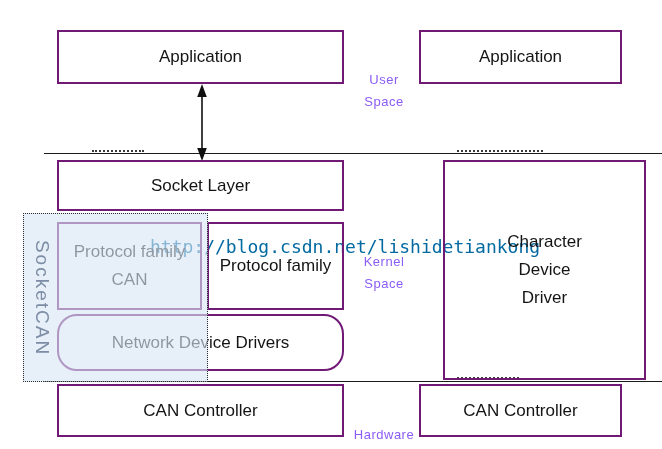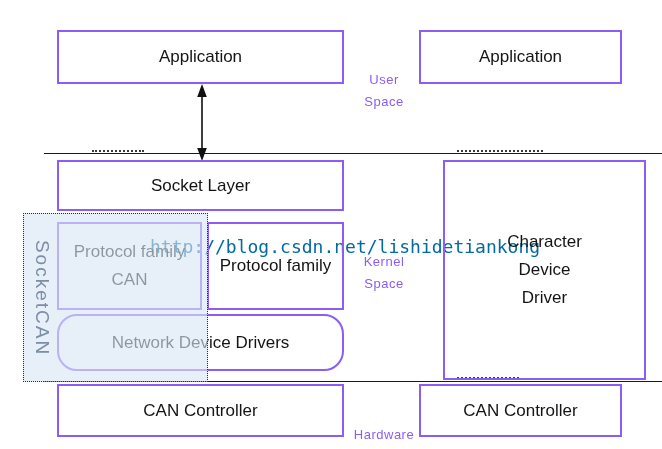--- a/index.html
+++ b/index.html
@@ -1,21 +1,21 @@
 <!DOCTYPE html>
 <html><head>
 <meta charset="utf-8">
 <style>
   html,body{margin:0;padding:0;background:#ffffff;}
   #stage{
     position:relative;width:662px;height:449px;background:#ffffff;
     font-family:"Liberation Sans",sans-serif;overflow:hidden;
   }
   .box{
-    position:absolute;box-sizing:border-box;border:2px solid #8b5cf6;
+    position:absolute;box-sizing:border-box;border:2px solid #701a75;
     background:transparent;display:flex;flex-direction:column;
     align-items:center;justify-content:center;text-align:center;
     color:#141414;font-size:17px;line-height:28px;z-index:2;
   }
   .divider{position:absolute;height:0;border-top:1px solid #1c1c1c;z-index:1;}
   .dotted-seg{position:absolute;height:0;border-top:2px dotted #3a3a3a;z-index:1;}
   .zone-label{
     position:absolute;text-align:center;color:#8b5cf6;font-size:13px;
     line-height:22px;letter-spacing:0.5px;z-index:2;
   }

